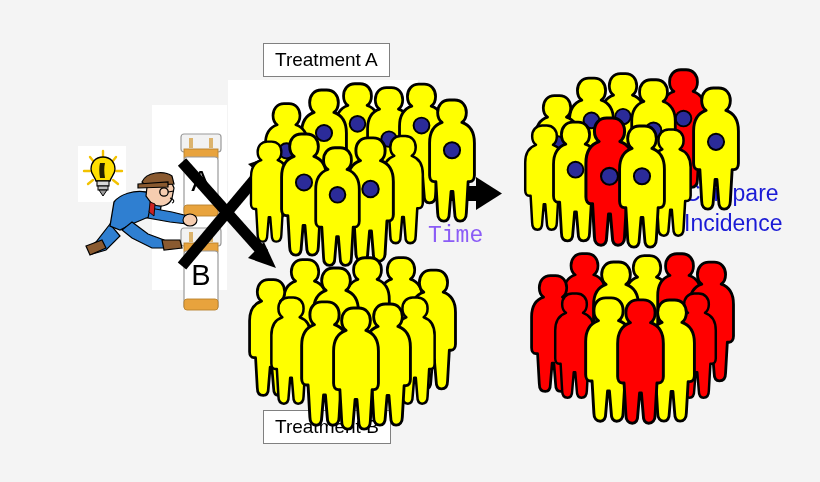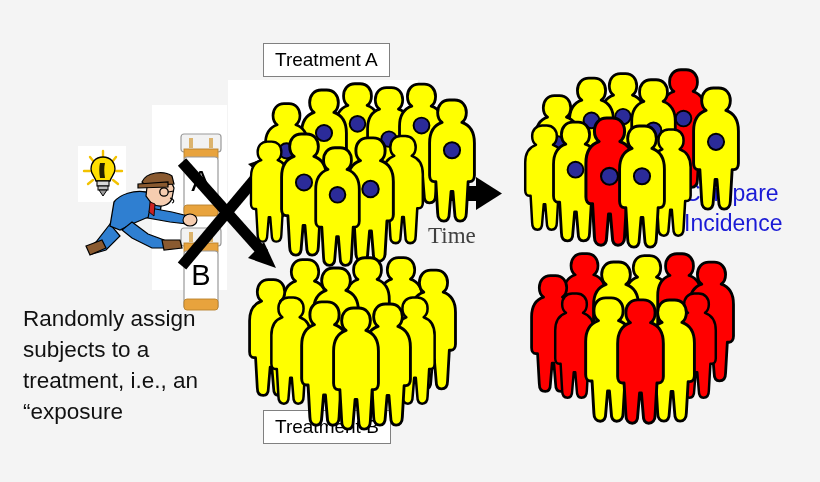--- a/index.html
+++ b/index.html
@@ -41,23 +41,23 @@
 
   
   .caption-text {
     color: #111111;
     font-size: 22.5px;
     line-height: 31px;
     white-space: pre-line;
     font-family: "Liberation Sans", sans-serif;
   }
   .time-text {
-    color: #404040;
+    color: #8b5cf6;
     font-size: 23px;
-    font-family: Liberation Serif, serif;
+    font-family: Liberation Mono, monospace;
     white-space: nowrap;
   }
   .compare-text {
     color: #1a1ad6;
     font-size: 23px;
     line-height: 30px;
     white-space: pre-line;
     font-family: "Liberation Sans", sans-serif;
   }
 
@@ -157,24 +157,20 @@
         <line x1="4" y1="118" x2="86" y2="20" stroke="#000" stroke-width="11" stroke-linecap="butt"></line>
         <path d="M98 6 L70 16 L88 32 Z" fill="#000"></path>
       </g>
       <g>
         <line x1="4" y1="14" x2="86" y2="106" stroke="#000" stroke-width="11" stroke-linecap="butt"></line>
         <path d="M98 120 L70 110 L86 94 Z" fill="#000"></path>
       </g>
     </svg>
   </div>
 
-  <div class="abs caption-text" style="left:23px; top:303px; width:240px;">Randomly assign
-subjects to a
-treatment, i.e., an
-“exposure</div>
 
   <div class="abs" style="left:424px; top:176px; width:78px; height:36px;">
     <svg width="78" height="36" viewBox="0 0 78 36">
       <rect x="0" y="10" width="54" height="15" fill="#000"></rect>
       <path d="M52 1 L78 17.5 L52 34 Z" fill="#000"></path>
     </svg>
   </div>
   <div class="abs time-text" style="left:428px; top:223px;">Time</div>
 
   <div class="abs compare-text" style="left:684px; top:178px; width:130px;">Compare

